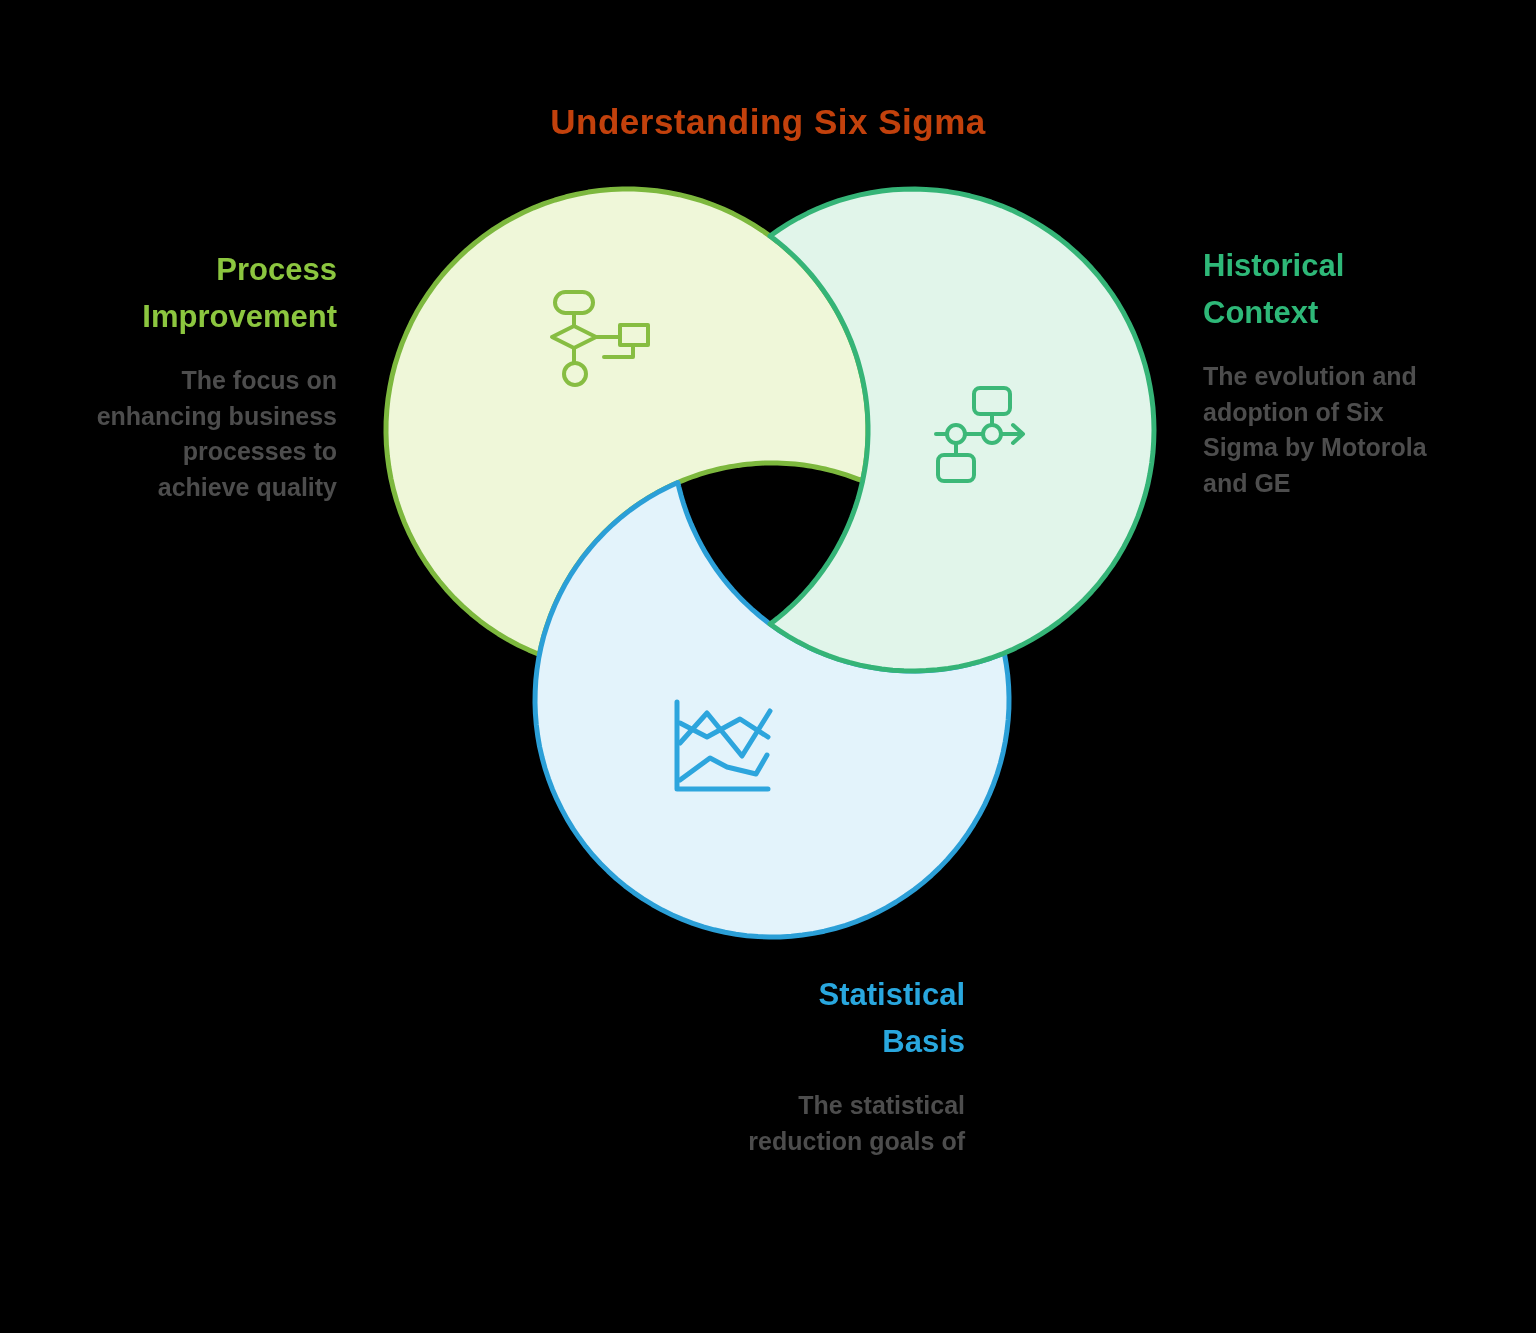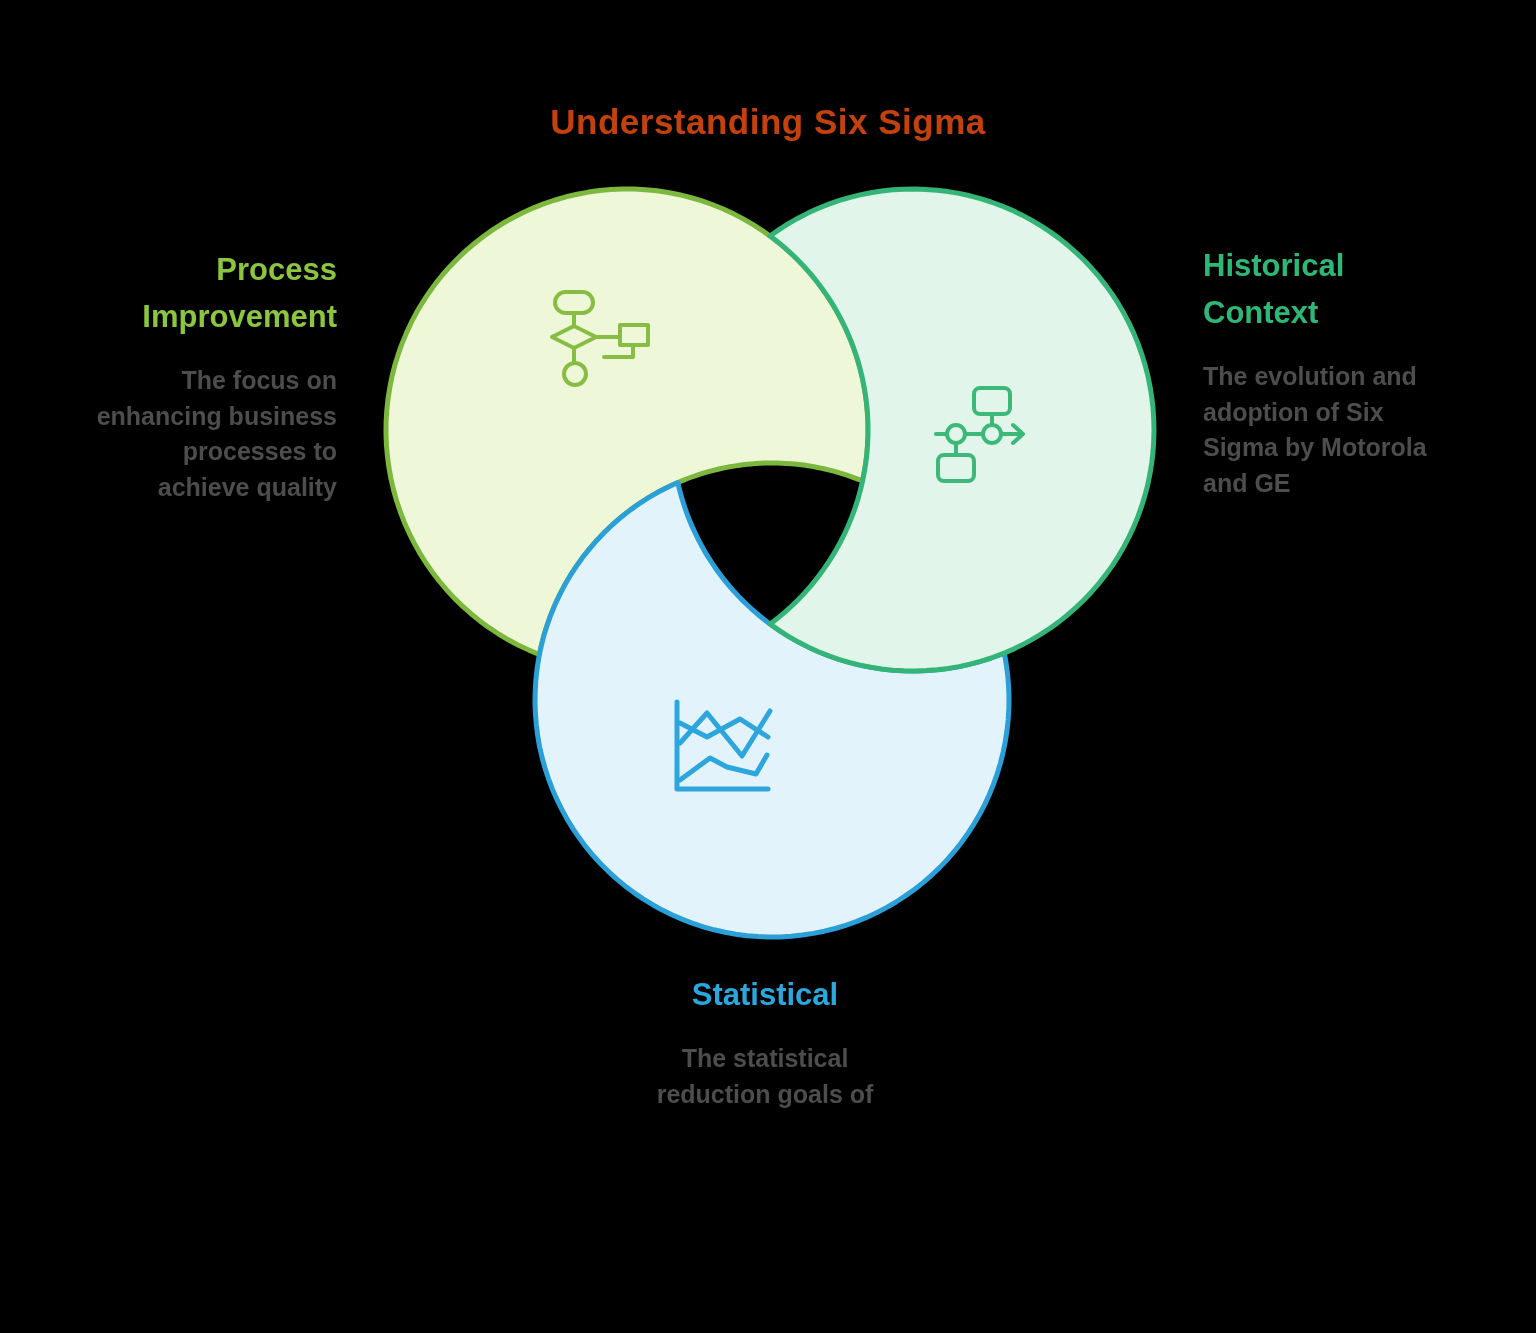--- a/index.html
+++ b/index.html
@@ -15,21 +15,21 @@
     position:absolute;top:102px;left:0;width:100%;
     text-align:center;
     font-size:35px;font-weight:700;letter-spacing:0.5px;
   }
   svg.venn{position:absolute;top:0;left:0;}
   .label{position:absolute;}
   .label .heading{font-size:31px;font-weight:700;line-height:47px;}
   .label .body{font-size:25px;font-weight:600;line-height:35.5px;margin-top:23px;}
   .label-process{top:246px;right:1199px;text-align:right;width:360px;}
   .label-historical{top:242px;left:1203px;text-align:left;width:340px;}
-  .label-statistical{top:971px;left:565px;width:400px;text-align:center;text-decoration:underline;}
+  .label-statistical{top:971px;left:565px;width:400px;text-align:right;text-decoration:underline;}
   .label-statistical .body{}
 </style>
 </head>
 <body style="background: rgb(0, 0, 0);">
 
 <div class="canvas">
 
   <div class="page-title" style="color: #c2410c;">Understanding Six Sigma</div>
 
   <svg class="venn" width="1536" height="1333" viewBox="0 0 1536 1333">
@@ -92,20 +92,21 @@
       <div>The evolution and</div>
       <div>adoption of Six</div>
       <div>Sigma by Motorola</div>
       <div>and GE</div>
     </div>
   </div>
 
   <div class="label label-statistical">
     <div class="heading" style="color: rgb(41, 167, 222);">
       <div>Statistical</div>
+      <div>Basis</div>
     </div>
     <div class="body" style="color: rgb(77, 77, 77);">
       <div>The statistical</div>
       <div>reduction goals of</div>
     </div>
   </div>
 
 </div>
 
 </body></html>

